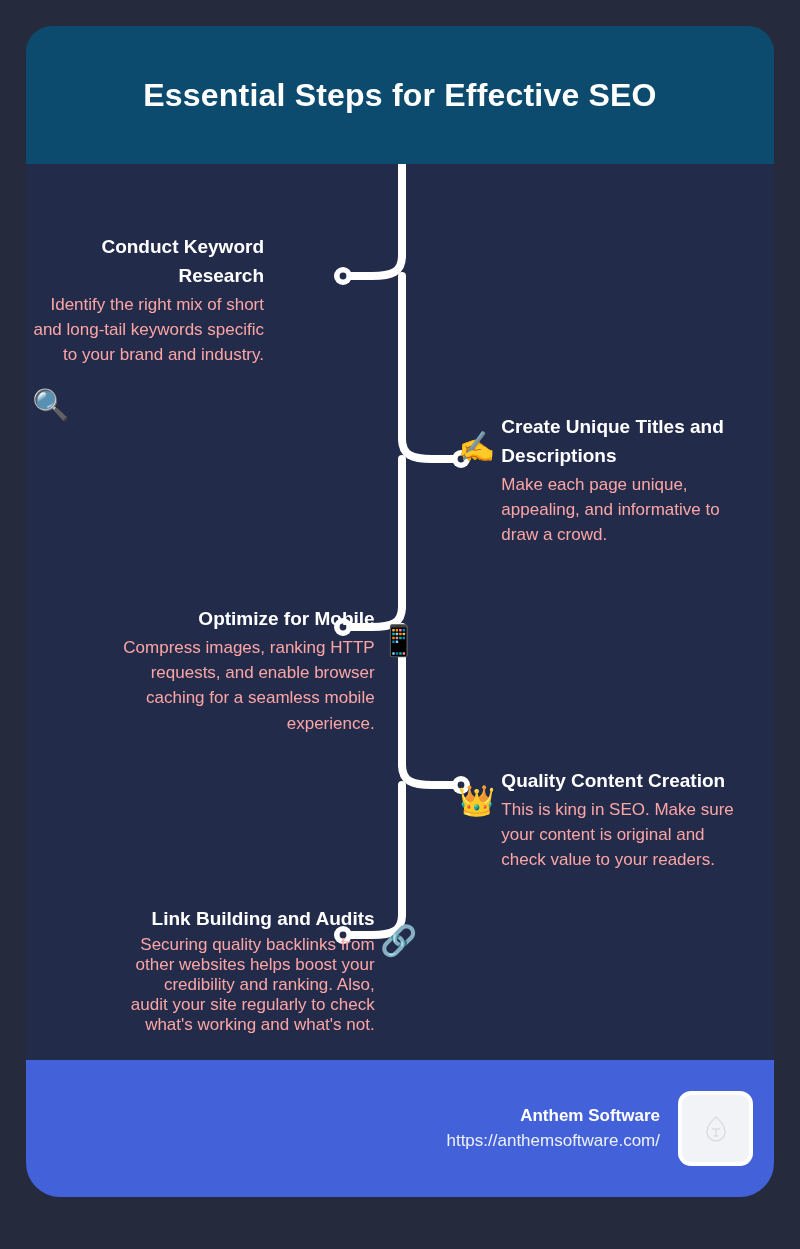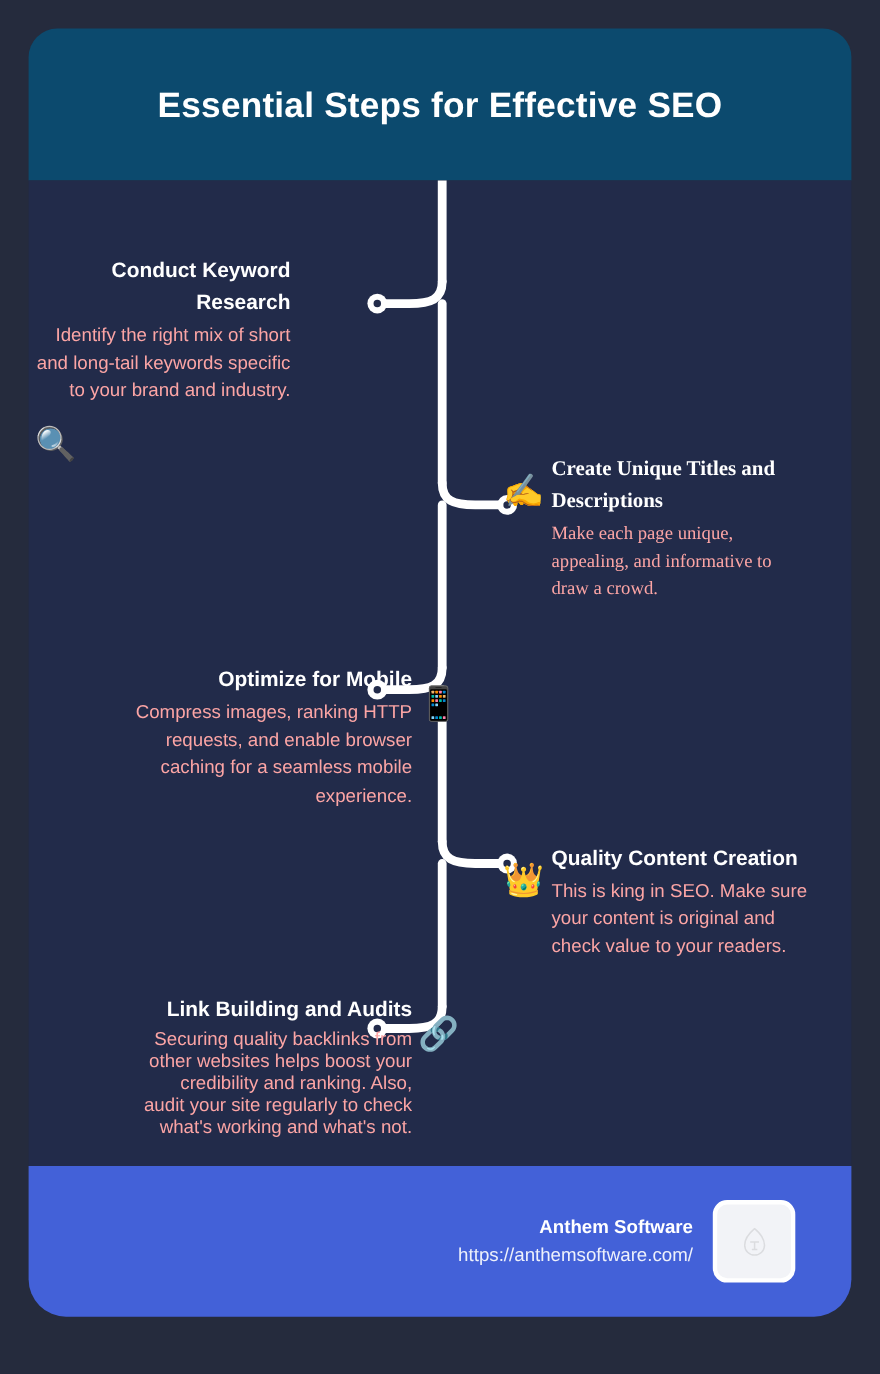--- a/index.html
+++ b/index.html
@@ -100,36 +100,36 @@
   
   #step-1 { top: 68px;  width: 392px; flex-direction: column; }
   #step-2 { top: 248px; }
   #step-3 { top: 440px; width: 392px; }
   #step-4 { top: 602px; }
   #step-5 { top: 740px; width: 392px; }
 
   #step-1 .step-text { width: 238px; }
   #step-3 .step-text { width: 254px; }
   #step-5 .step-text { width: 248px; }
-  #step-2 .step-text { width: 236px; font-family: Liberation Serif, serif; }
+  #step-2 .step-text { width: 236px; }
   #step-4 .step-text { width: 236px; }
 
   
   .footer {
     position: absolute;
     left: 26px;
     top: 1060px;
     width: 748px;
     height: 137px;
     background: #4361d8;
     border-radius: 0 0 34px 34px;
     display: flex;
     align-items: center;
     justify-content: flex-end;
-    padding-right: 51px;
+    padding-right: 21px;
   }
   .footer-text { text-align: right; margin-right: 18px; }
   .footer-brand {
     color: #ffffff;
     font-size: 17px;
     font-weight: bold;
     line-height: 1.45;
   }
   .footer-url {
     color: #eef1fb;

